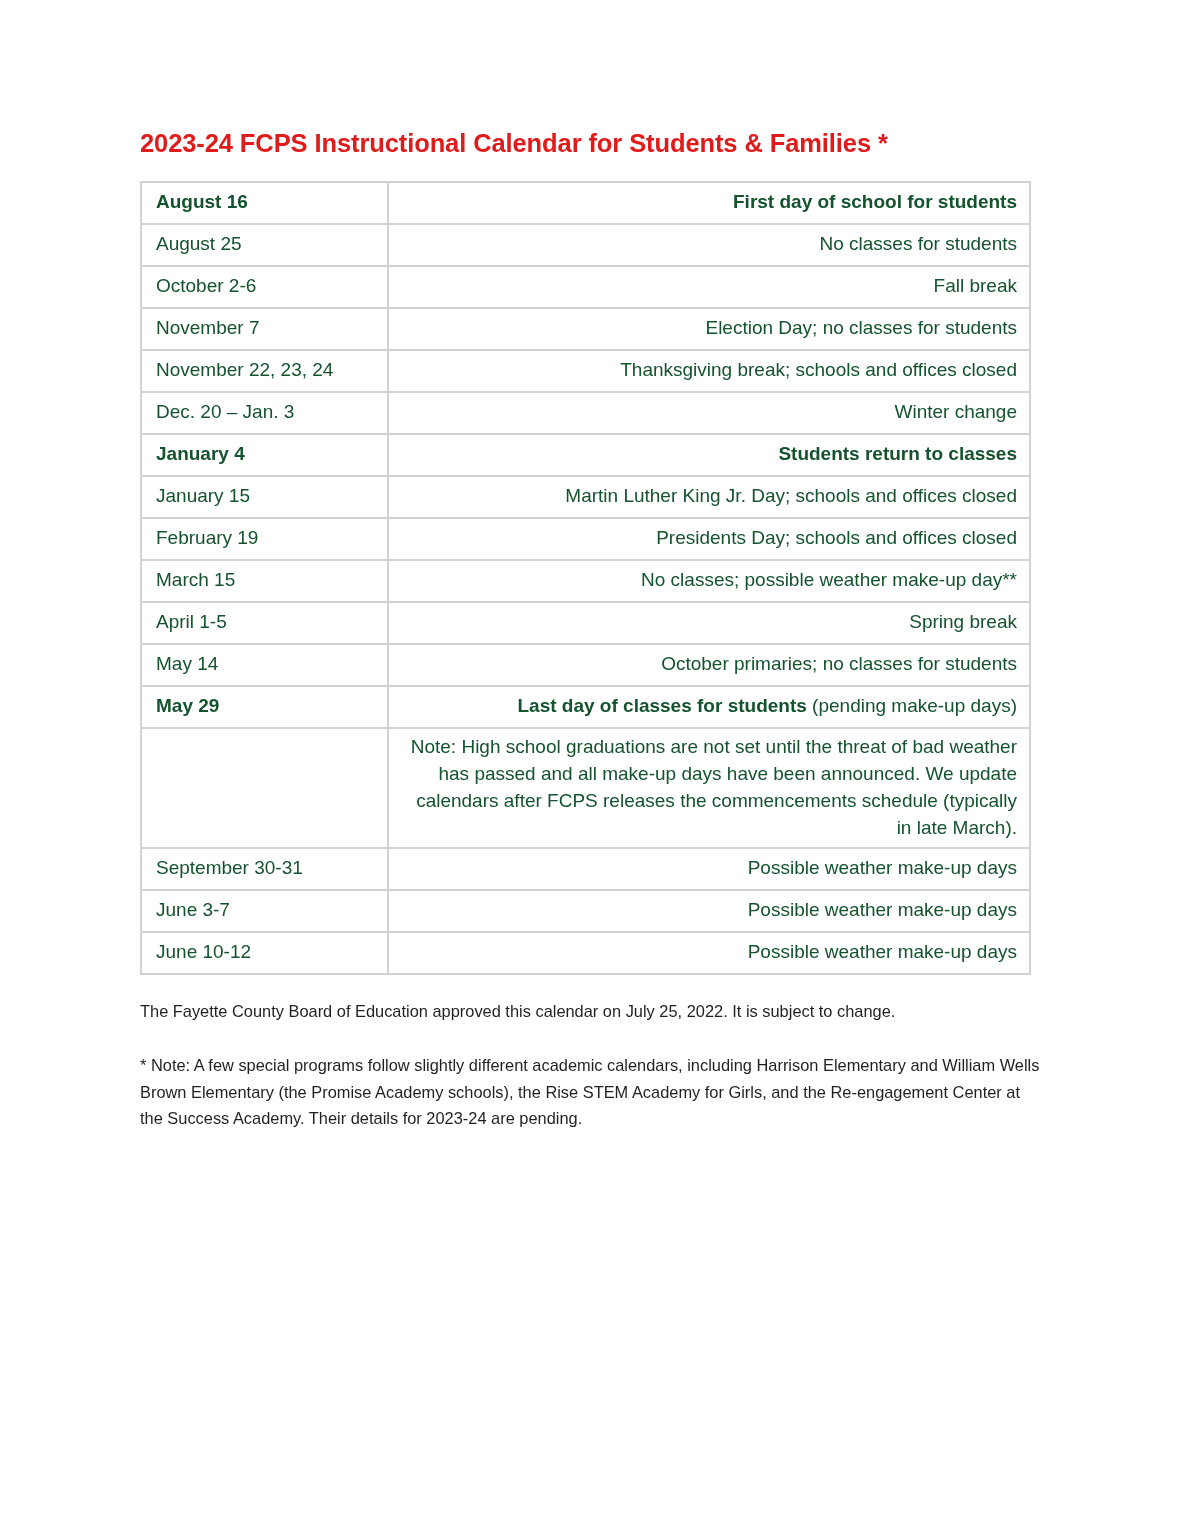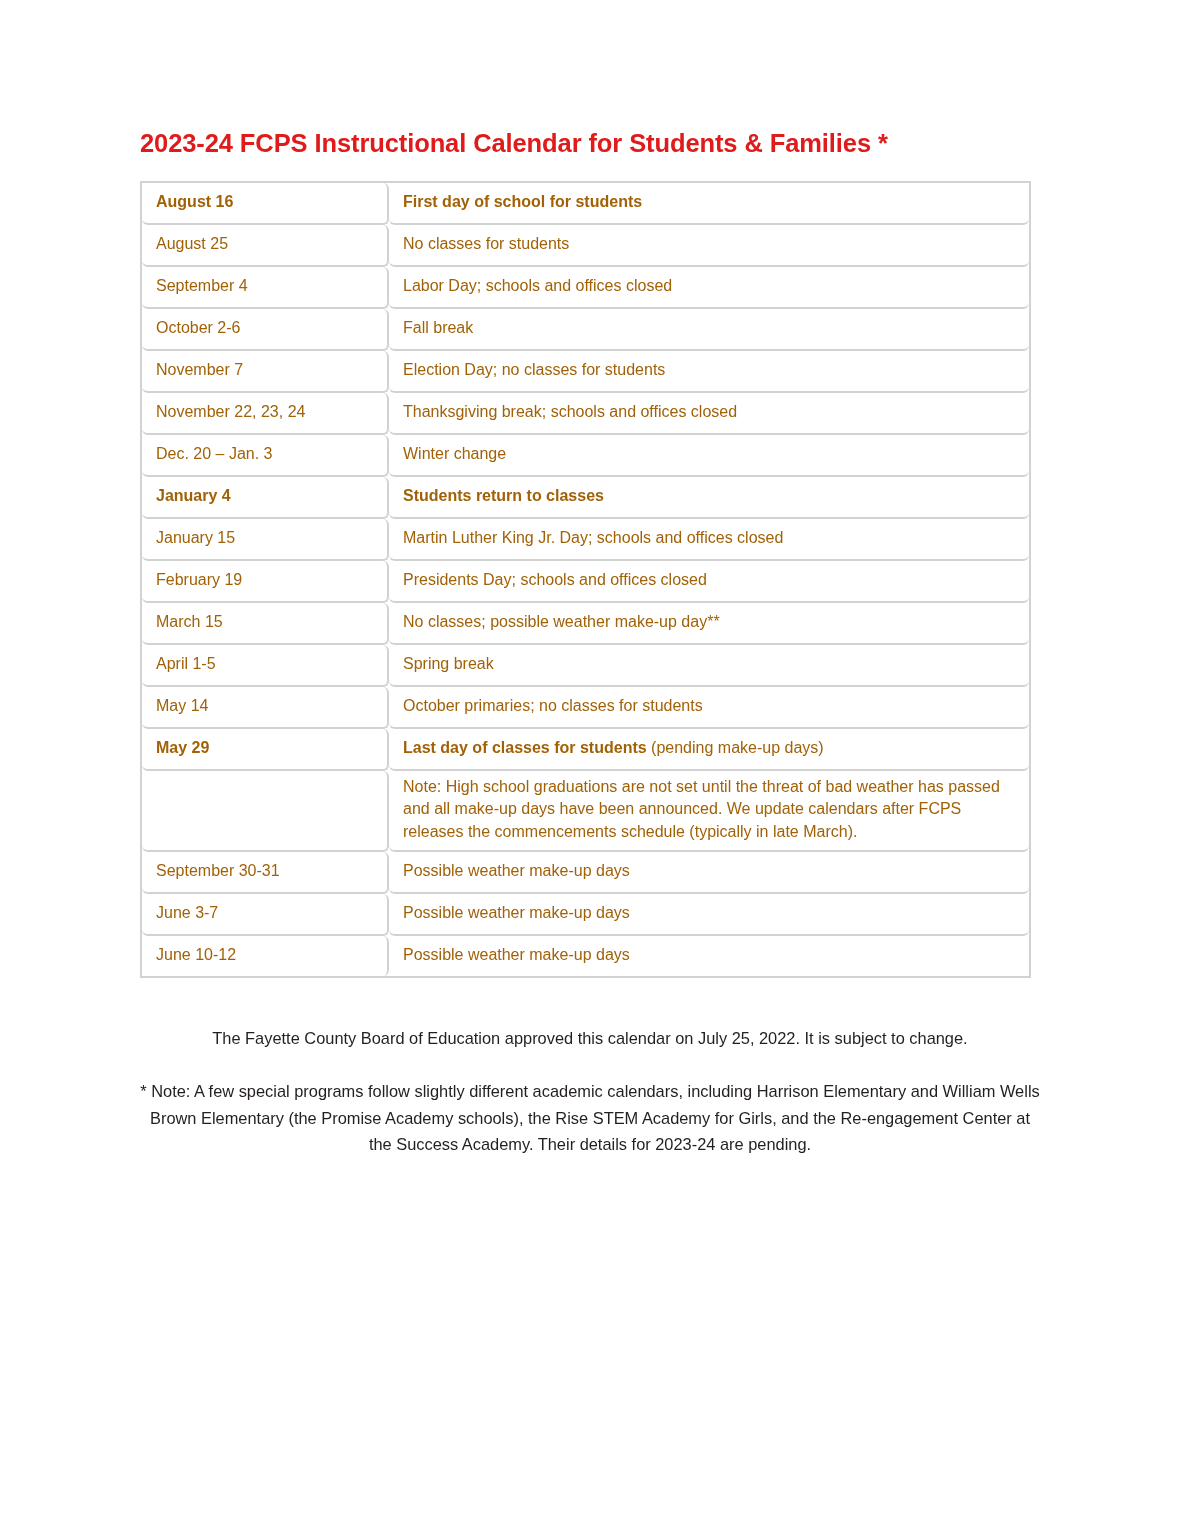--- a/index.html
+++ b/index.html
@@ -49,51 +49,50 @@
     border-left: 2px solid #d2d2d2;
     border-right: 2px solid #d2d2d2;
     border-bottom: 2px solid #d2d2d2;
     background: #ffffff;
   }
   .cal-table td {
     border-right: 2px solid #d2d2d2;
     border-bottom: 2px solid #d2d2d2;
     padding: 5px 12px 6px 14px;
     vertical-align: middle;
-    font-size: 16px;
+    font-size: 19px;
     line-height: 1.42;
-    color: #a16207;
-    border-radius: 6px;
+    color: #14532d;
   }
   .cal-table tr:last-child td {
     border-bottom: none;
   }
   .cal-table td:last-child {
     border-right: none;
+    text-align: right;
   }
   .col-date { width: 247px; }
   .col-desc { width: auto; }
 
   .row-tall td { height: 29px; }
   .bold-row td { font-weight: bold; }
   .cell-note {
     padding-top: 9px;
     padding-bottom: 10px;
     line-height: 1.45;
     vertical-align: top;
   }
   .cell-empty { }
   .desc-strong { font-weight: bold; }
   .desc-normal { font-weight: normal; }
 
   
   .notes {
-    margin-top: 47px;
+    margin-top: 23px;
     width: 900px;
-    text-align: center;
   }
   .notes p {
     margin: 0 0 27px 0;
     font-size: 16.4px;
     line-height: 1.62;
     color: #231f20;
   }
   .notes p:last-child { margin-bottom: 0; }
 </style>
 </head>
@@ -111,24 +110,20 @@
       </colgroup>
       <tbody>
 
         <tr class="row-tall bold-row">
           <td>August 16</td>
           <td>First day of school for students</td>
         </tr>
         <tr class="row-tall">
           <td>August 25</td>
           <td>No classes for students</td>
-        </tr>
-        <tr class="row-tall">
-          <td>September 4</td>
-          <td>Labor Day; schools and offices closed</td>
         </tr>
         <tr class="row-tall">
           <td>October 2-6</td>
           <td>Fall break</td>
         </tr>
         <tr class="row-tall">
           <td>November 7</td>
           <td>Election Day; no classes for students</td>
         </tr>
         <tr class="row-tall">

